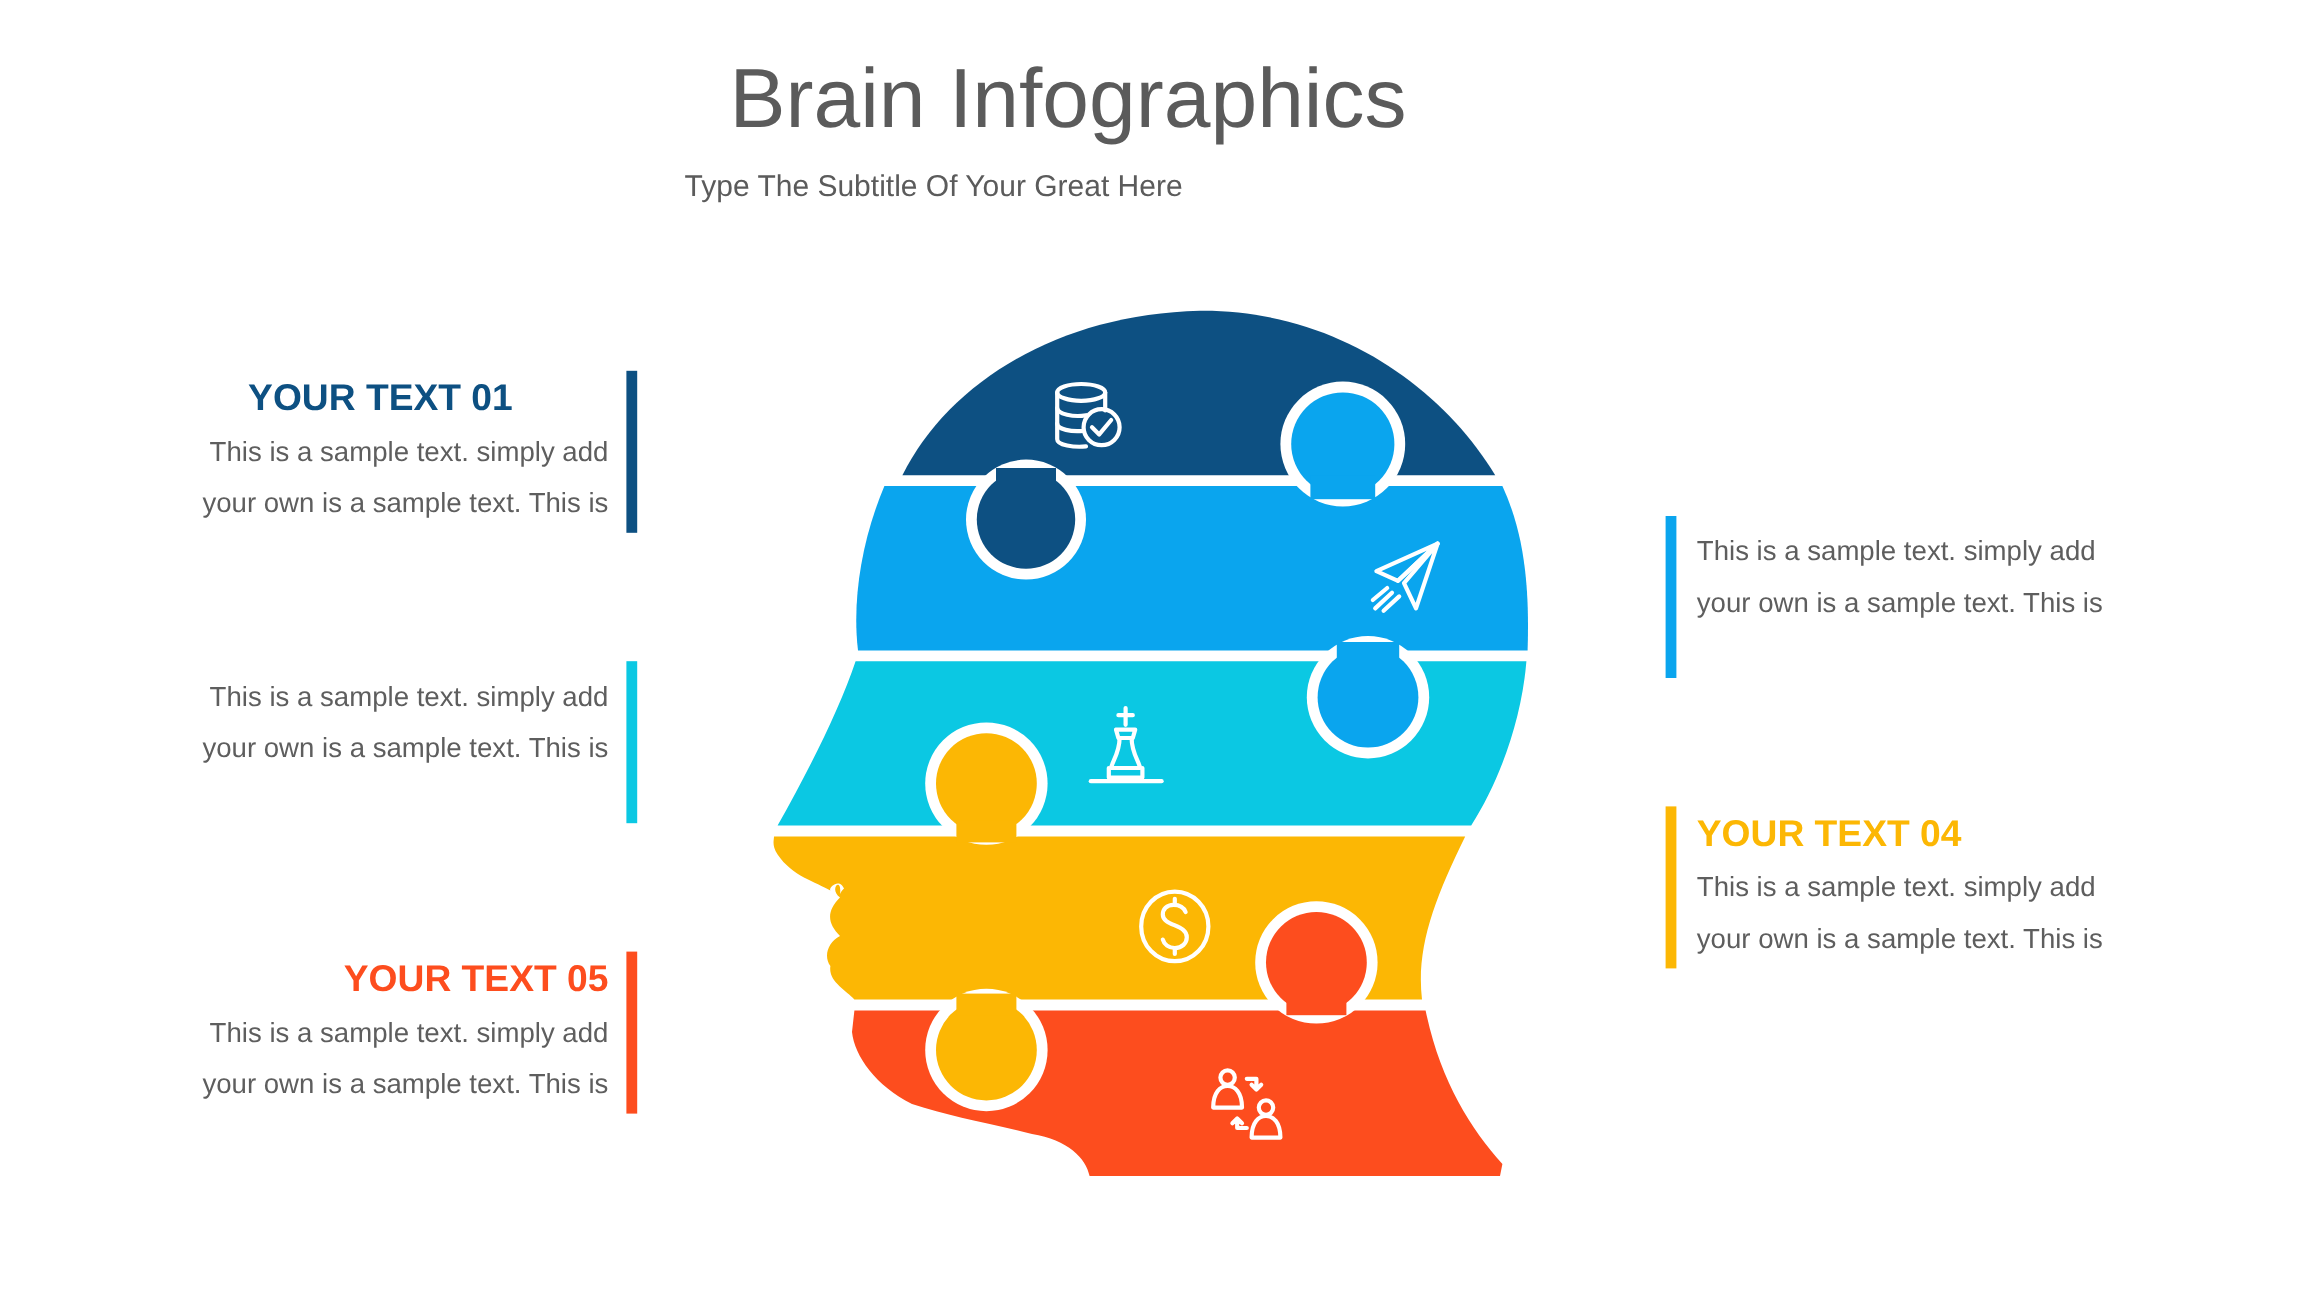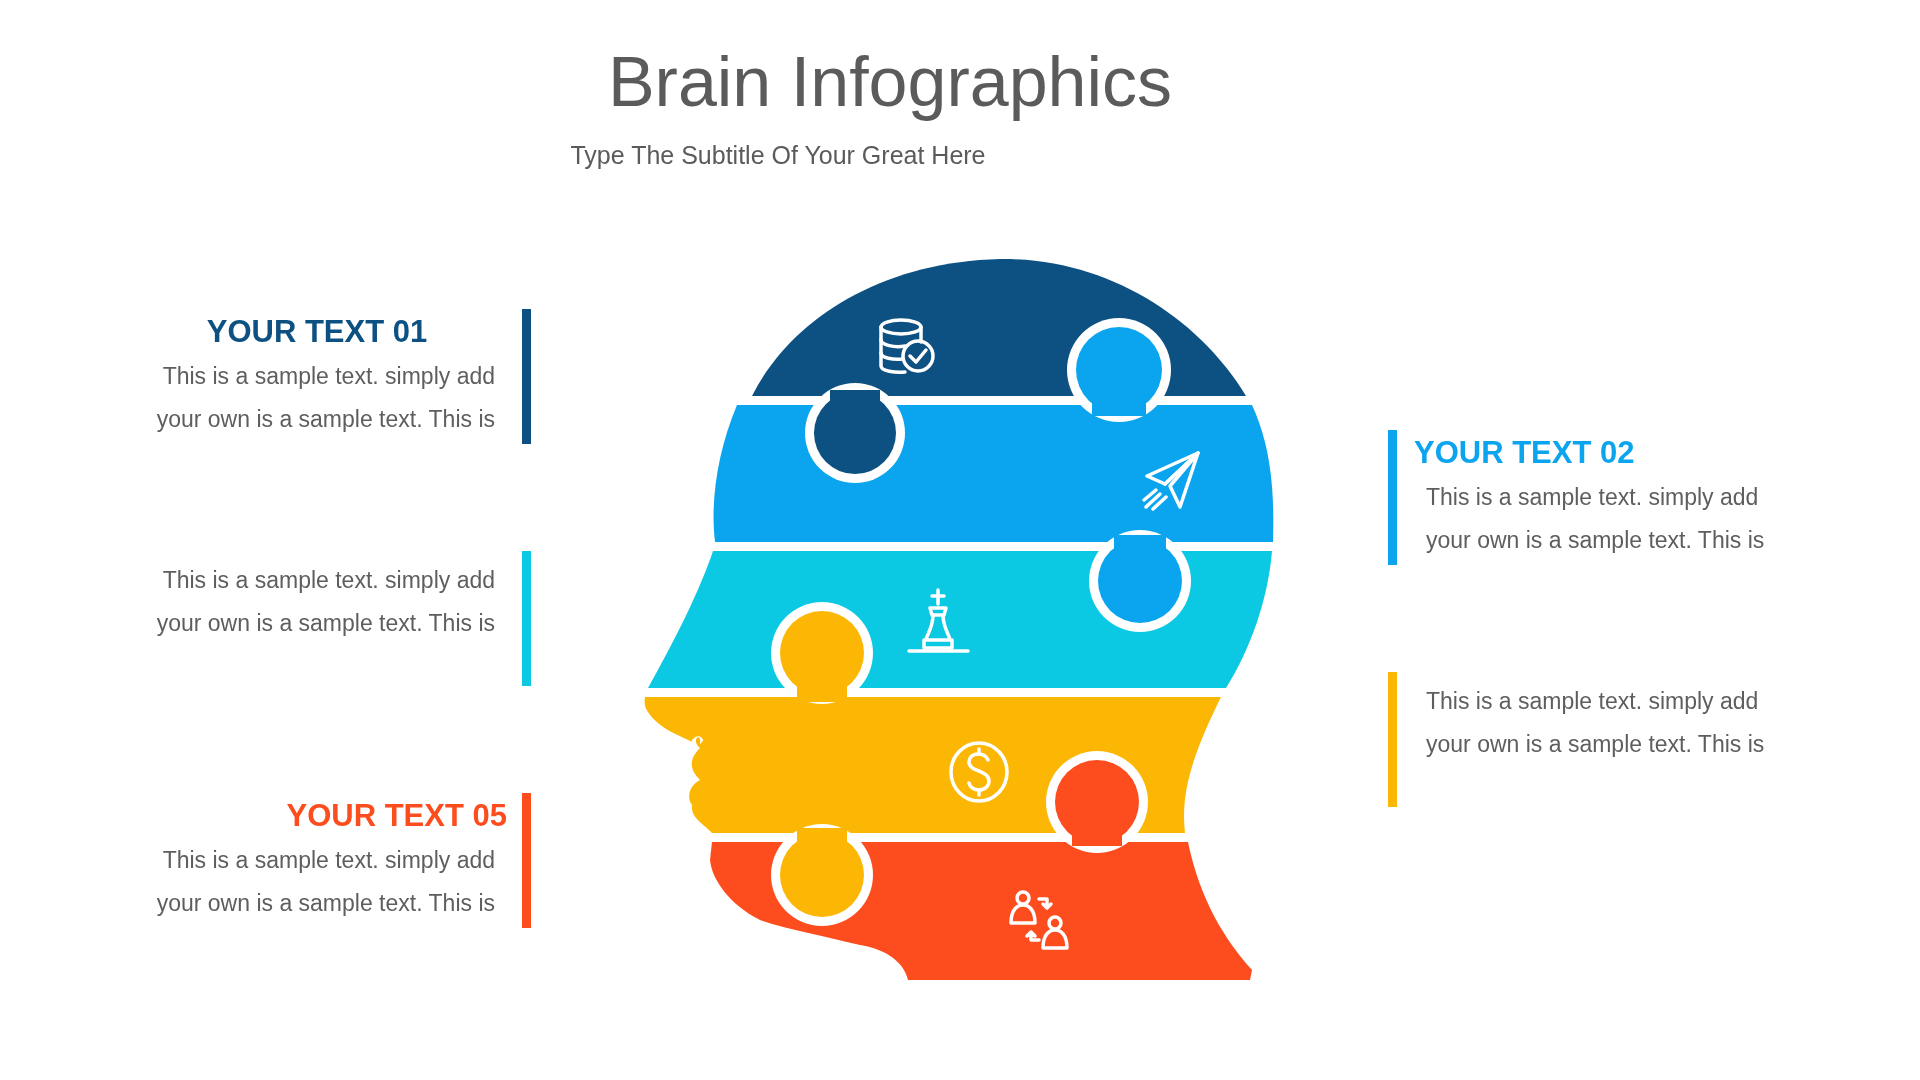--- a/index.html
+++ b/index.html
@@ -2,21 +2,21 @@
 <html><head>
 <meta charset="utf-8">
 <style>
   html, body { margin: 0; padding: 0; background: #ffffff; }
   body { width: 1920px; height: 1080px; position: relative; overflow: hidden; font-family: "Liberation Sans", "DejaVu Sans", sans-serif; }
   .title { position: absolute; top: 42px; left: 0; width: 1780px; text-align: center; font-size: 70px; color: #5b5b5b; letter-spacing: 0px; font-weight: normal; }
   .subtitle { position: absolute; top: 141px; left: 0; width: 1556px; text-align: center; font-size: 25px; color: #5b5b5b; }
   .block { position: absolute; width: 380px; }
   .block .bar { position: absolute; top: 0; width: 9px; height: 135px; }
   .block h3 { margin: 0; font-size: 31px; font-weight: bold; line-height: 38px; white-space: nowrap; }
-  .block p { margin: 12px; font-size: 23px; color: #5e5e5e; line-height: 43px; margin-top: 4px; white-space: nowrap; }
+  .block p { margin: 0; font-size: 23px; color: #5e5e5e; line-height: 43px; margin-top: 4px; white-space: nowrap; }
   .block.left { text-align: right; }
   .block.left .bar { right: -24px; }
   .block.right { text-align: left; }
   .block.right .bar { left: -26px; }
   .head-svg { position: absolute; left: 0; top: 0; }
 </style>
 </head>
 <body>
 
 <div class="title">Brain Infographics</div>
@@ -34,26 +34,26 @@
 </div>
 
 <div class="block left" style="left:127px; top:797px;">
   <div class="bar" style="background:#FD4D1E; top:-4px;"></div>
   <h3 style="color:#FD4D1E;">YOUR TEXT 05</h3>
   <p><span>This is a sample text. simply add</span><br><span>your own is a sample text. This is</span></p>
 </div>
 
 <div class="block right" style="left:1414px; top:434px;">
   <div class="bar" style="background:#0AA5EE; top:-4px;"></div>
-  <h3 style="color:#0AA5EE;">YOUR TEXT 02</h3>
   <p><span>This is a sample text. simply add</span><br><span>your own is a sample text. This is</span></p>
 </div>
 
 <div class="block right" style="left:1414px; top:676px;">
   <div class="bar" style="background:#FCB704; top:-4px;"></div>
+  <h3 style="color:#FCB704;">YOUR TEXT 04</h3>
   <p><span>This is a sample text. simply add</span><br><span>your own is a sample text. This is</span></p>
 </div>
 
 <svg class="head-svg" width="1920" height="1080" viewBox="0 0 1920 1080" xmlns="http://www.w3.org/2000/svg">
 
   <path fill="#0D5082" d="M752,396 C790,320 880,262 1000,259 C1110,258 1200,320 1246,396 Z"></path>
 
   <path fill="#0AA5EE" d="M737,405 L1252,405 C1268,440 1275,480 1273,542 L715,542 C710,500 718,450 737,405 Z"></path>
 
   <path fill="#0BC8E3" d="M713,551 L1272,551 C1268,600 1250,650 1226,688 L648,688 C675,640 700,590 713,551 Z"></path>

